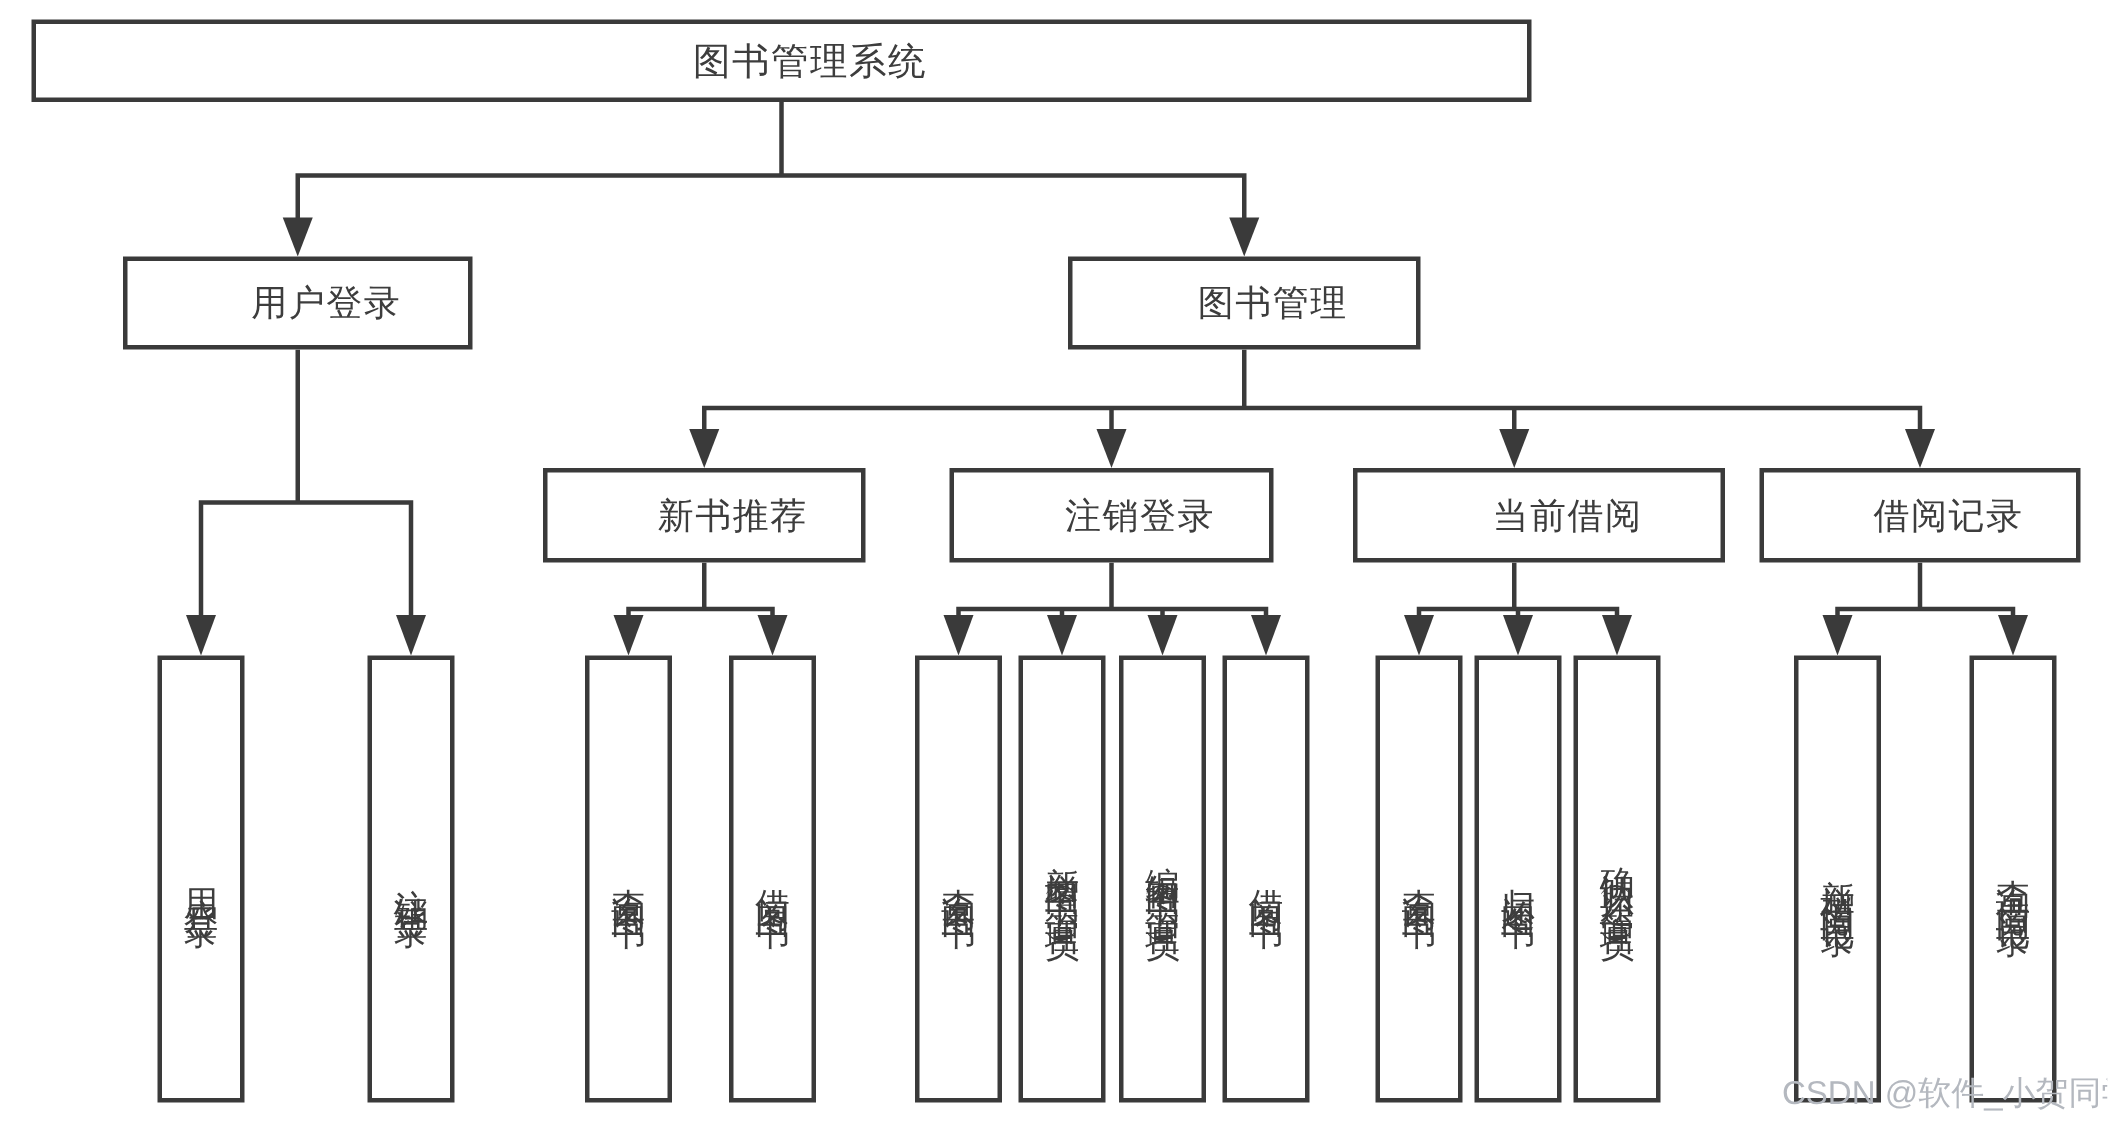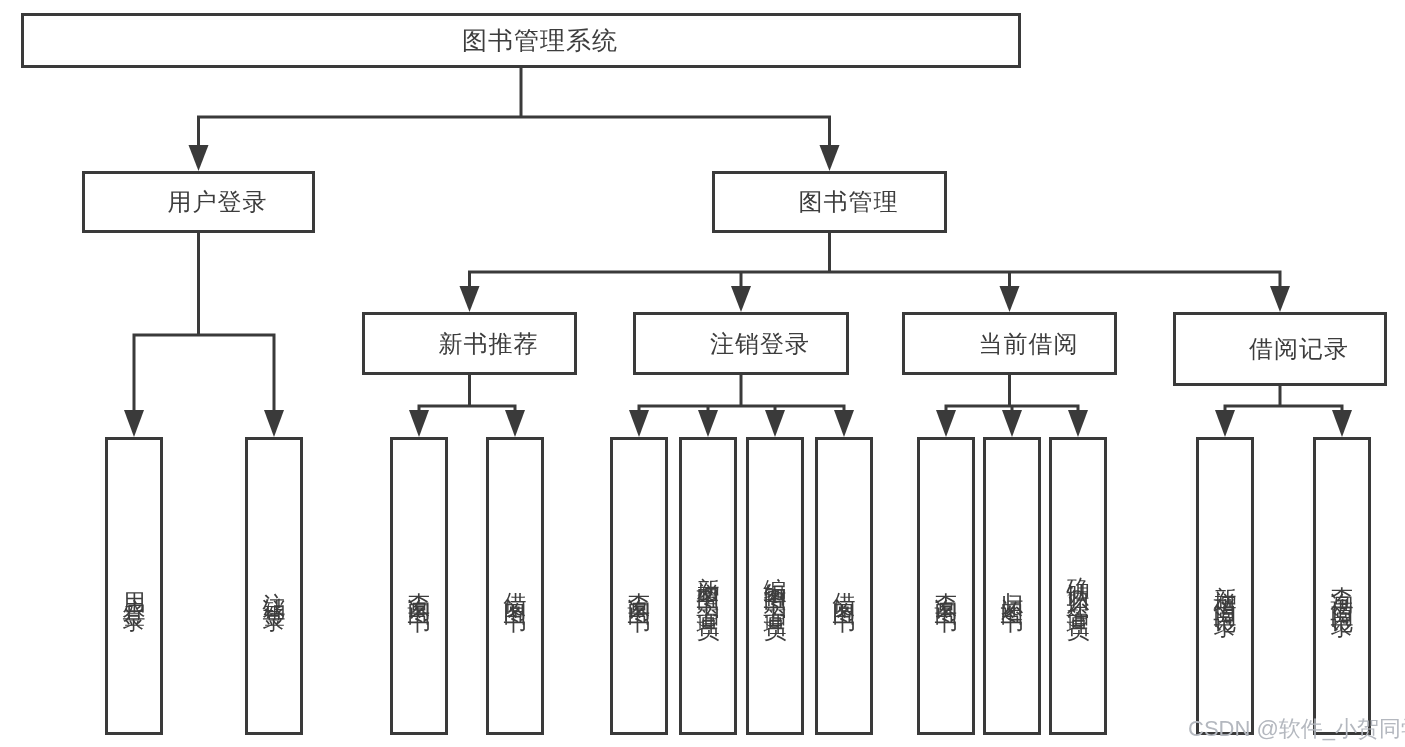--- a/index.html
+++ b/index.html
@@ -39,22 +39,22 @@
     letter-spacing:6px;
     line-height:1;
     white-space:nowrap;
   }
   
   #n-root{left:21px;top:13px;width:1000px;height:55px;}
   #n-login{left:82px;top:171px;width:233px;height:62px;}
   #n-mgmt{left:712px;top:171px;width:235px;height:62px;}
   #n-rec{left:362px;top:312px;width:215px;height:63px;}
   #n-borrow{left:633px;top:312px;width:216px;height:63px;}
-  #n-current{left:902px;top:312px;width:215px;height:63px;}
-  #n-record{left:1173px;top:312px;width:214px;height:74px;}
+  #n-current{left:902px;top:312px;width:248px;height:63px;}
+  #n-record{left:1173px;top:312px;width:214px;height:63px;}
   #l1{left:105px;} #l2{left:245px;}
   #l3{left:390px;} #l4{left:486px;}
   #l5{left:610px;} #l6{left:679px;} #l7{left:746px;} #l8{left:815px;}
   #l9{left:917px;} #l10{left:983px;} #l11{left:1049px;}
   #l12{left:1196px;} #l13{left:1313px;}
   .watermark{
     position:absolute;
     left:1188px;top:714px;
     font-size:22px;
     color:var(--watermark);

